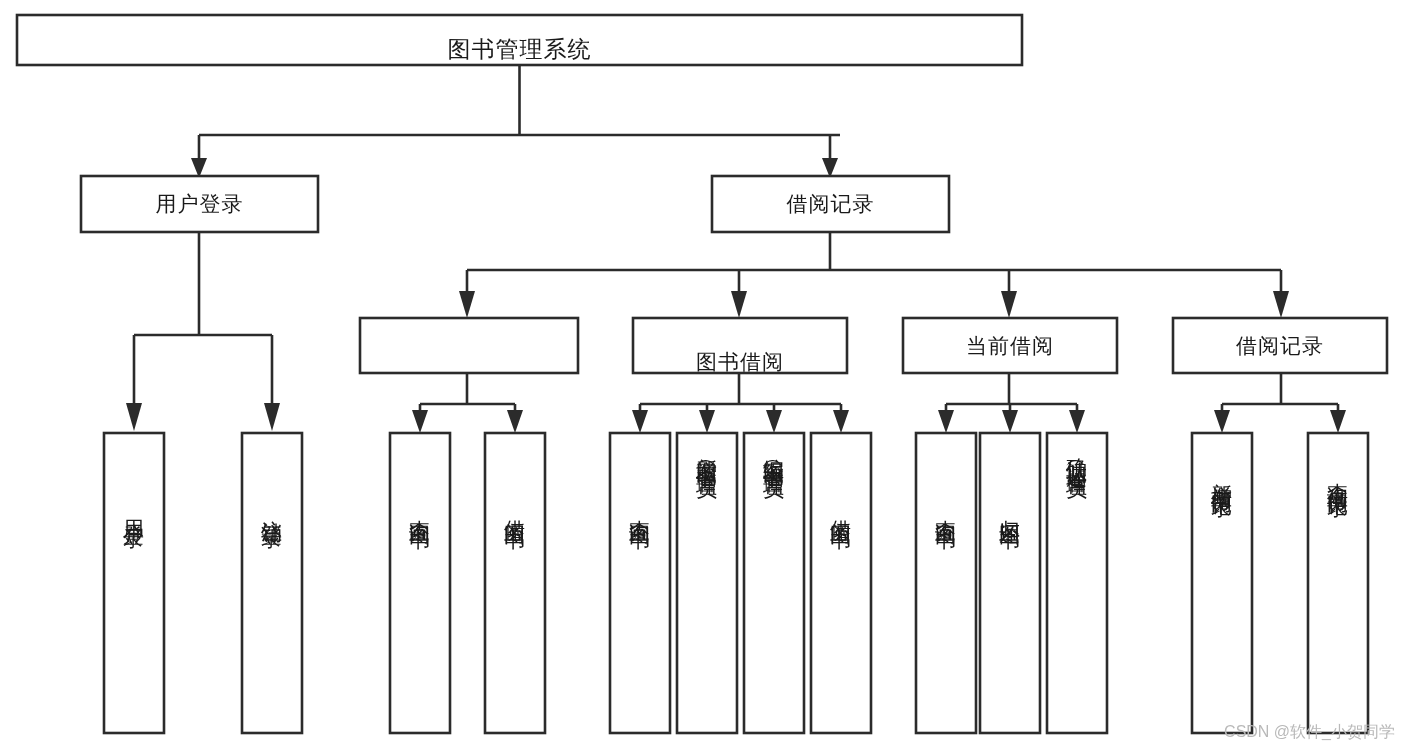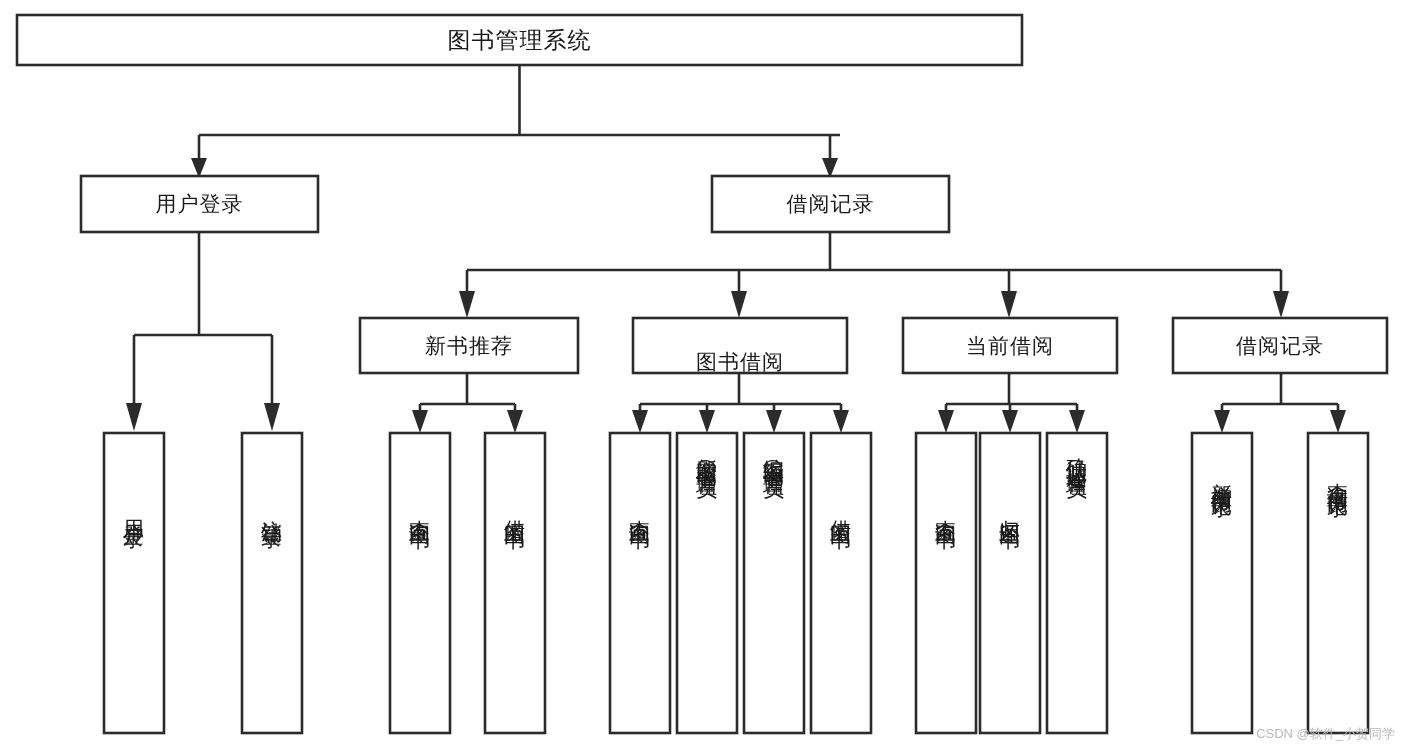--- a/index.html
+++ b/index.html
@@ -75,21 +75,21 @@
     letter-spacing: 1px;
   }
   .hlabel-text.root {
     font-size: 23px;
   }
   #watermark {
     position: absolute;
     right: 10px;
     bottom: 4px;
     font-family: "Liberation Sans", "DejaVu Sans", sans-serif;
-    font-size: 13px;
+    font-size: 16px;
     color: #b9b9b9;
     white-space: nowrap;
     pointer-events: none;
   }
 </style>
 </head>
 <body>
 
 <div id="diagram-root">
 
@@ -181,35 +181,32 @@
 
       <rect class="node-rect" x="916" y="433" width="60" height="300"></rect>
       <rect class="node-rect" x="980" y="433" width="60" height="300"></rect>
       <rect class="node-rect" x="1047" y="433" width="60" height="300"></rect>
 
       <rect class="node-rect" x="1192" y="433" width="60" height="300"></rect>
       <rect class="node-rect" x="1308" y="433" width="60" height="300"></rect>
     </g>
   </svg>
 
-  <div class="hlabel-wrap" style="left:17px; top:15px; width:1005px; height:50px;">
+  <div class="hlabel-wrap" style="left:17px; top:15px; width:1005px; height:50px;align-items:flex-end;">
     <span class="hlabel-text root">图书管理系统</span>
   </div>
 
   <div class="hlabel-wrap" style="left:81px; top:176px; width:237px; height:56px;">
     <span class="hlabel-text">用户登录</span>
   </div>
 
   <div class="hlabel-wrap" style="left:712px; top:176px; width:237px; height:56px;">
     <span class="hlabel-text">借阅记录</span>
   </div>
 
-  <div class="hlabel-wrap" style="left:360px; top:318px; width:218px; height:55px;">
-    <span class="hlabel-text">新书推荐</span>
-  </div>
 
   <div class="hlabel-wrap" style="left:633px; top:334px; width:214px; height:55px;">
     <span class="hlabel-text">图书借阅</span>
   </div>
 
   <div class="hlabel-wrap" style="left:903px; top:318px; width:214px; height:55px;">
     <span class="hlabel-text">当前借阅</span>
   </div>
 
   <div class="hlabel-wrap" style="left:1173px; top:318px; width:214px; height:55px;">

